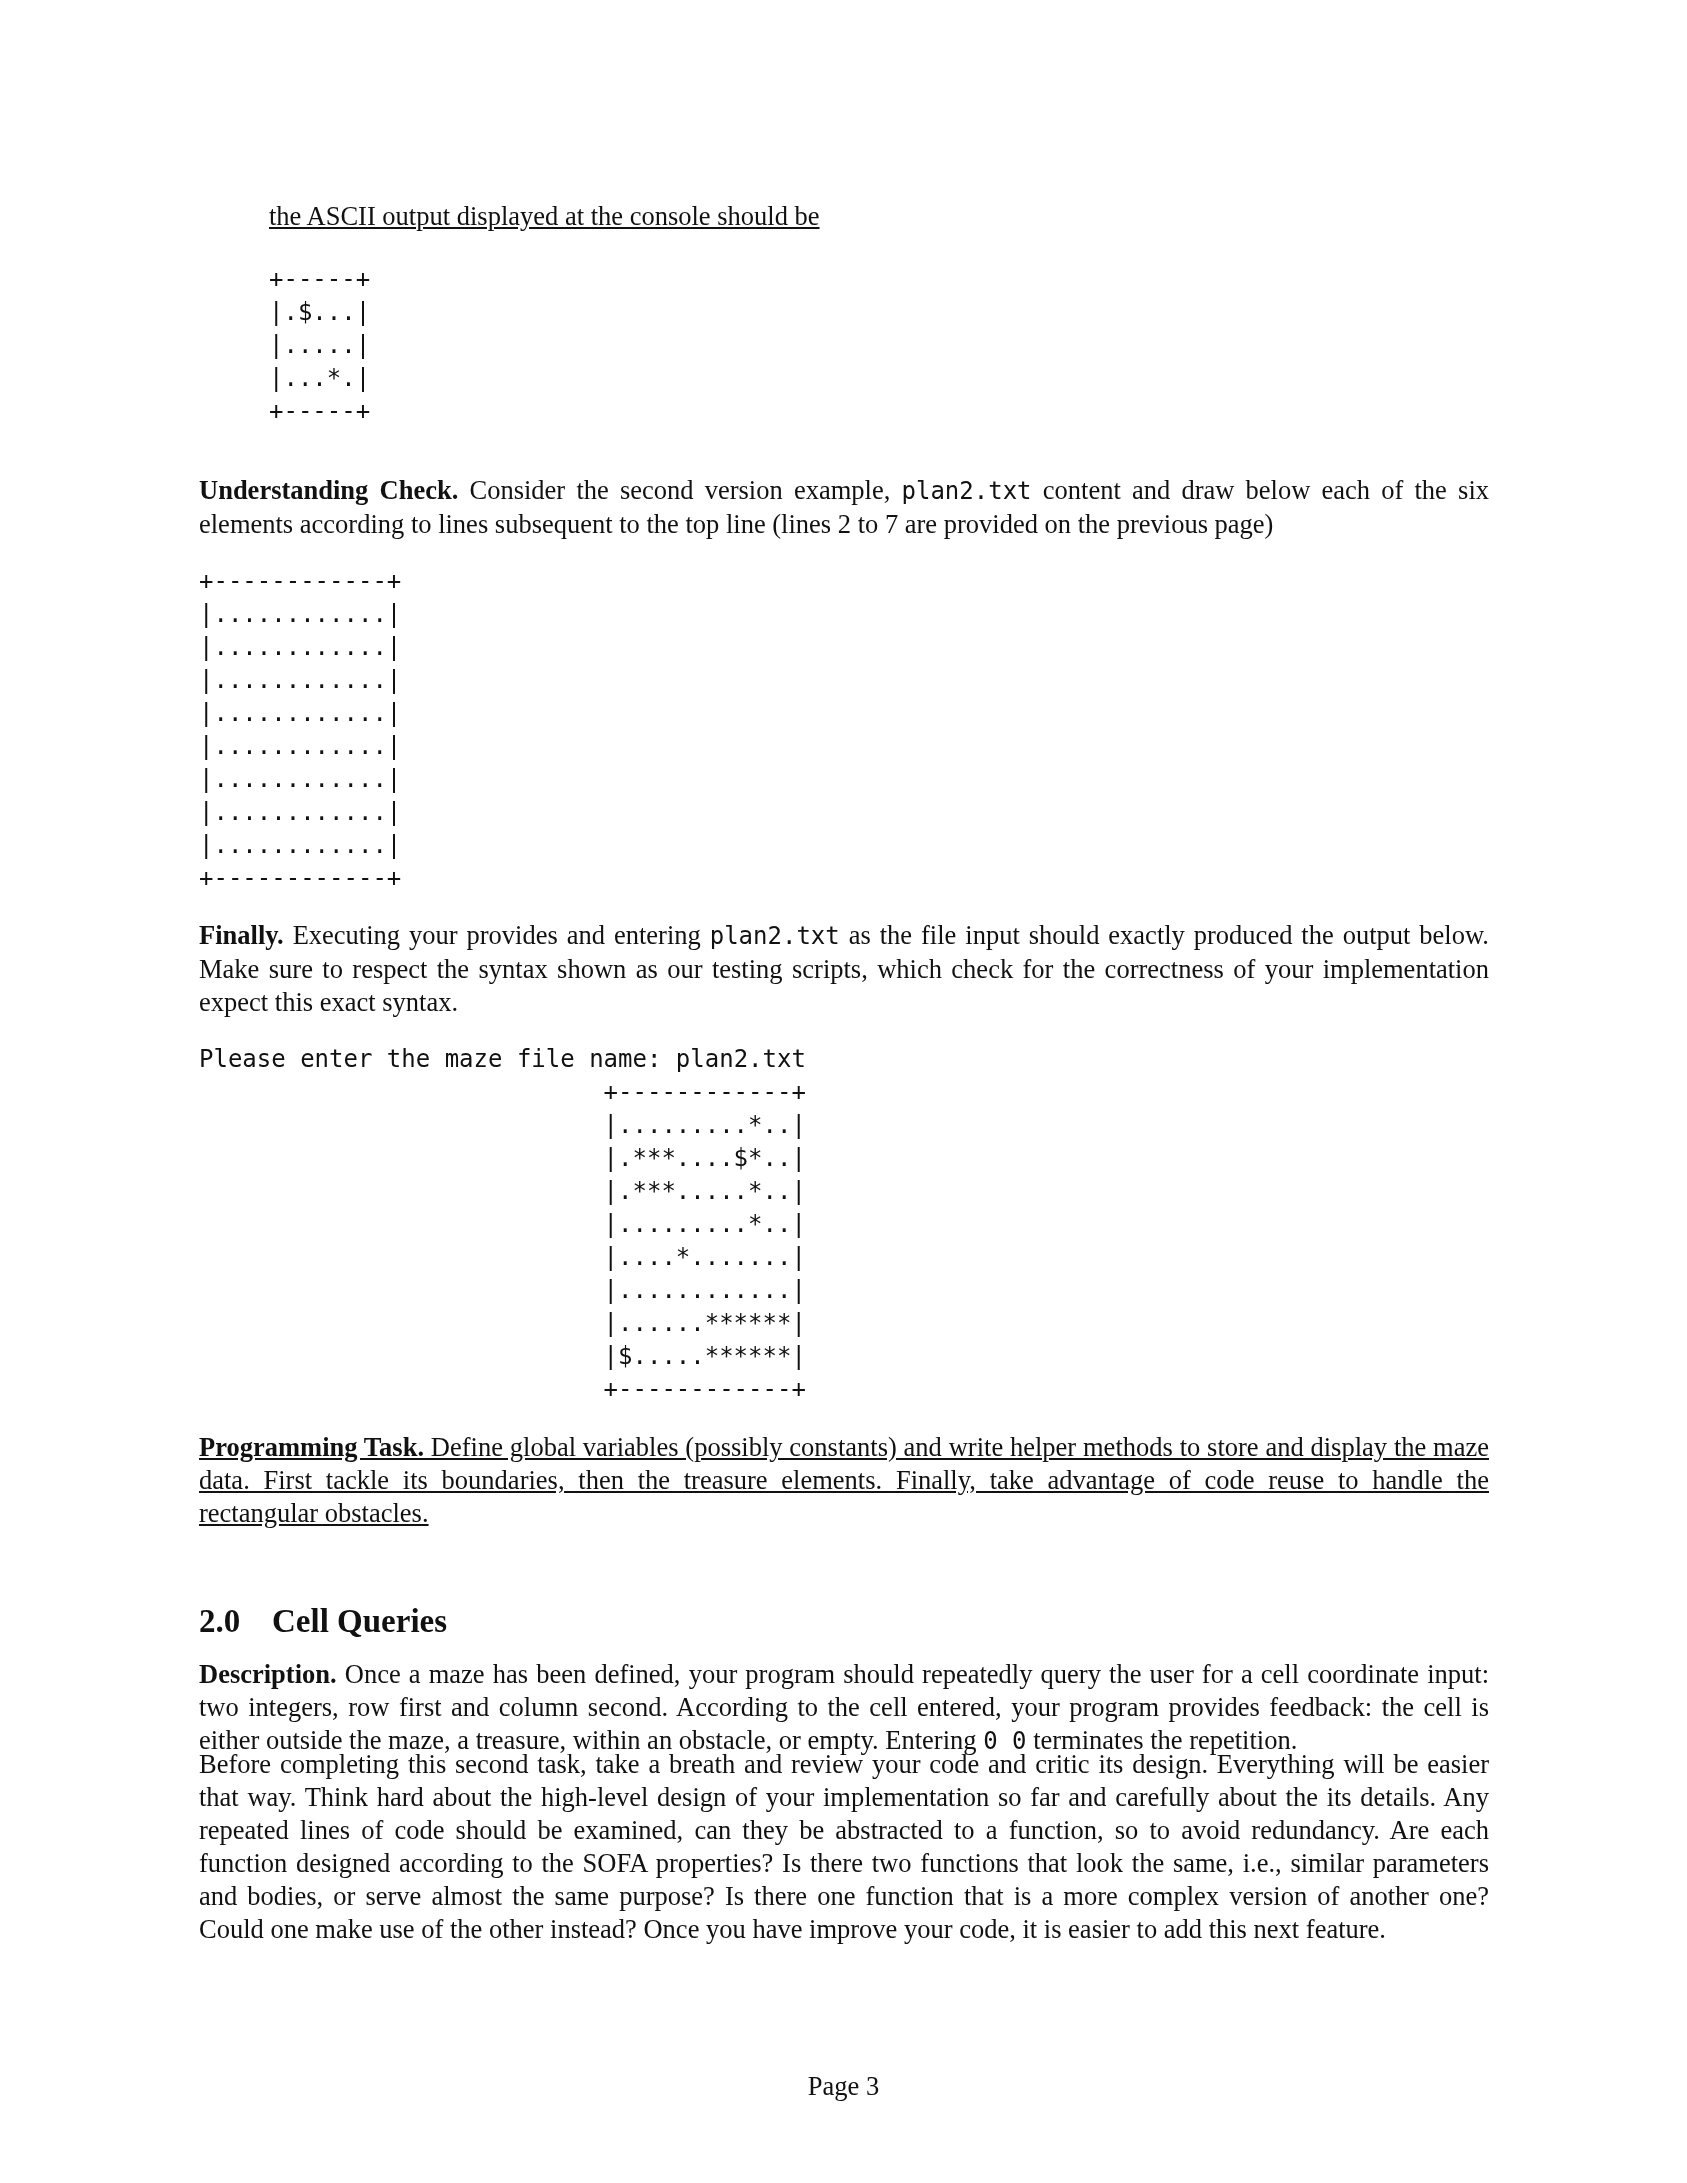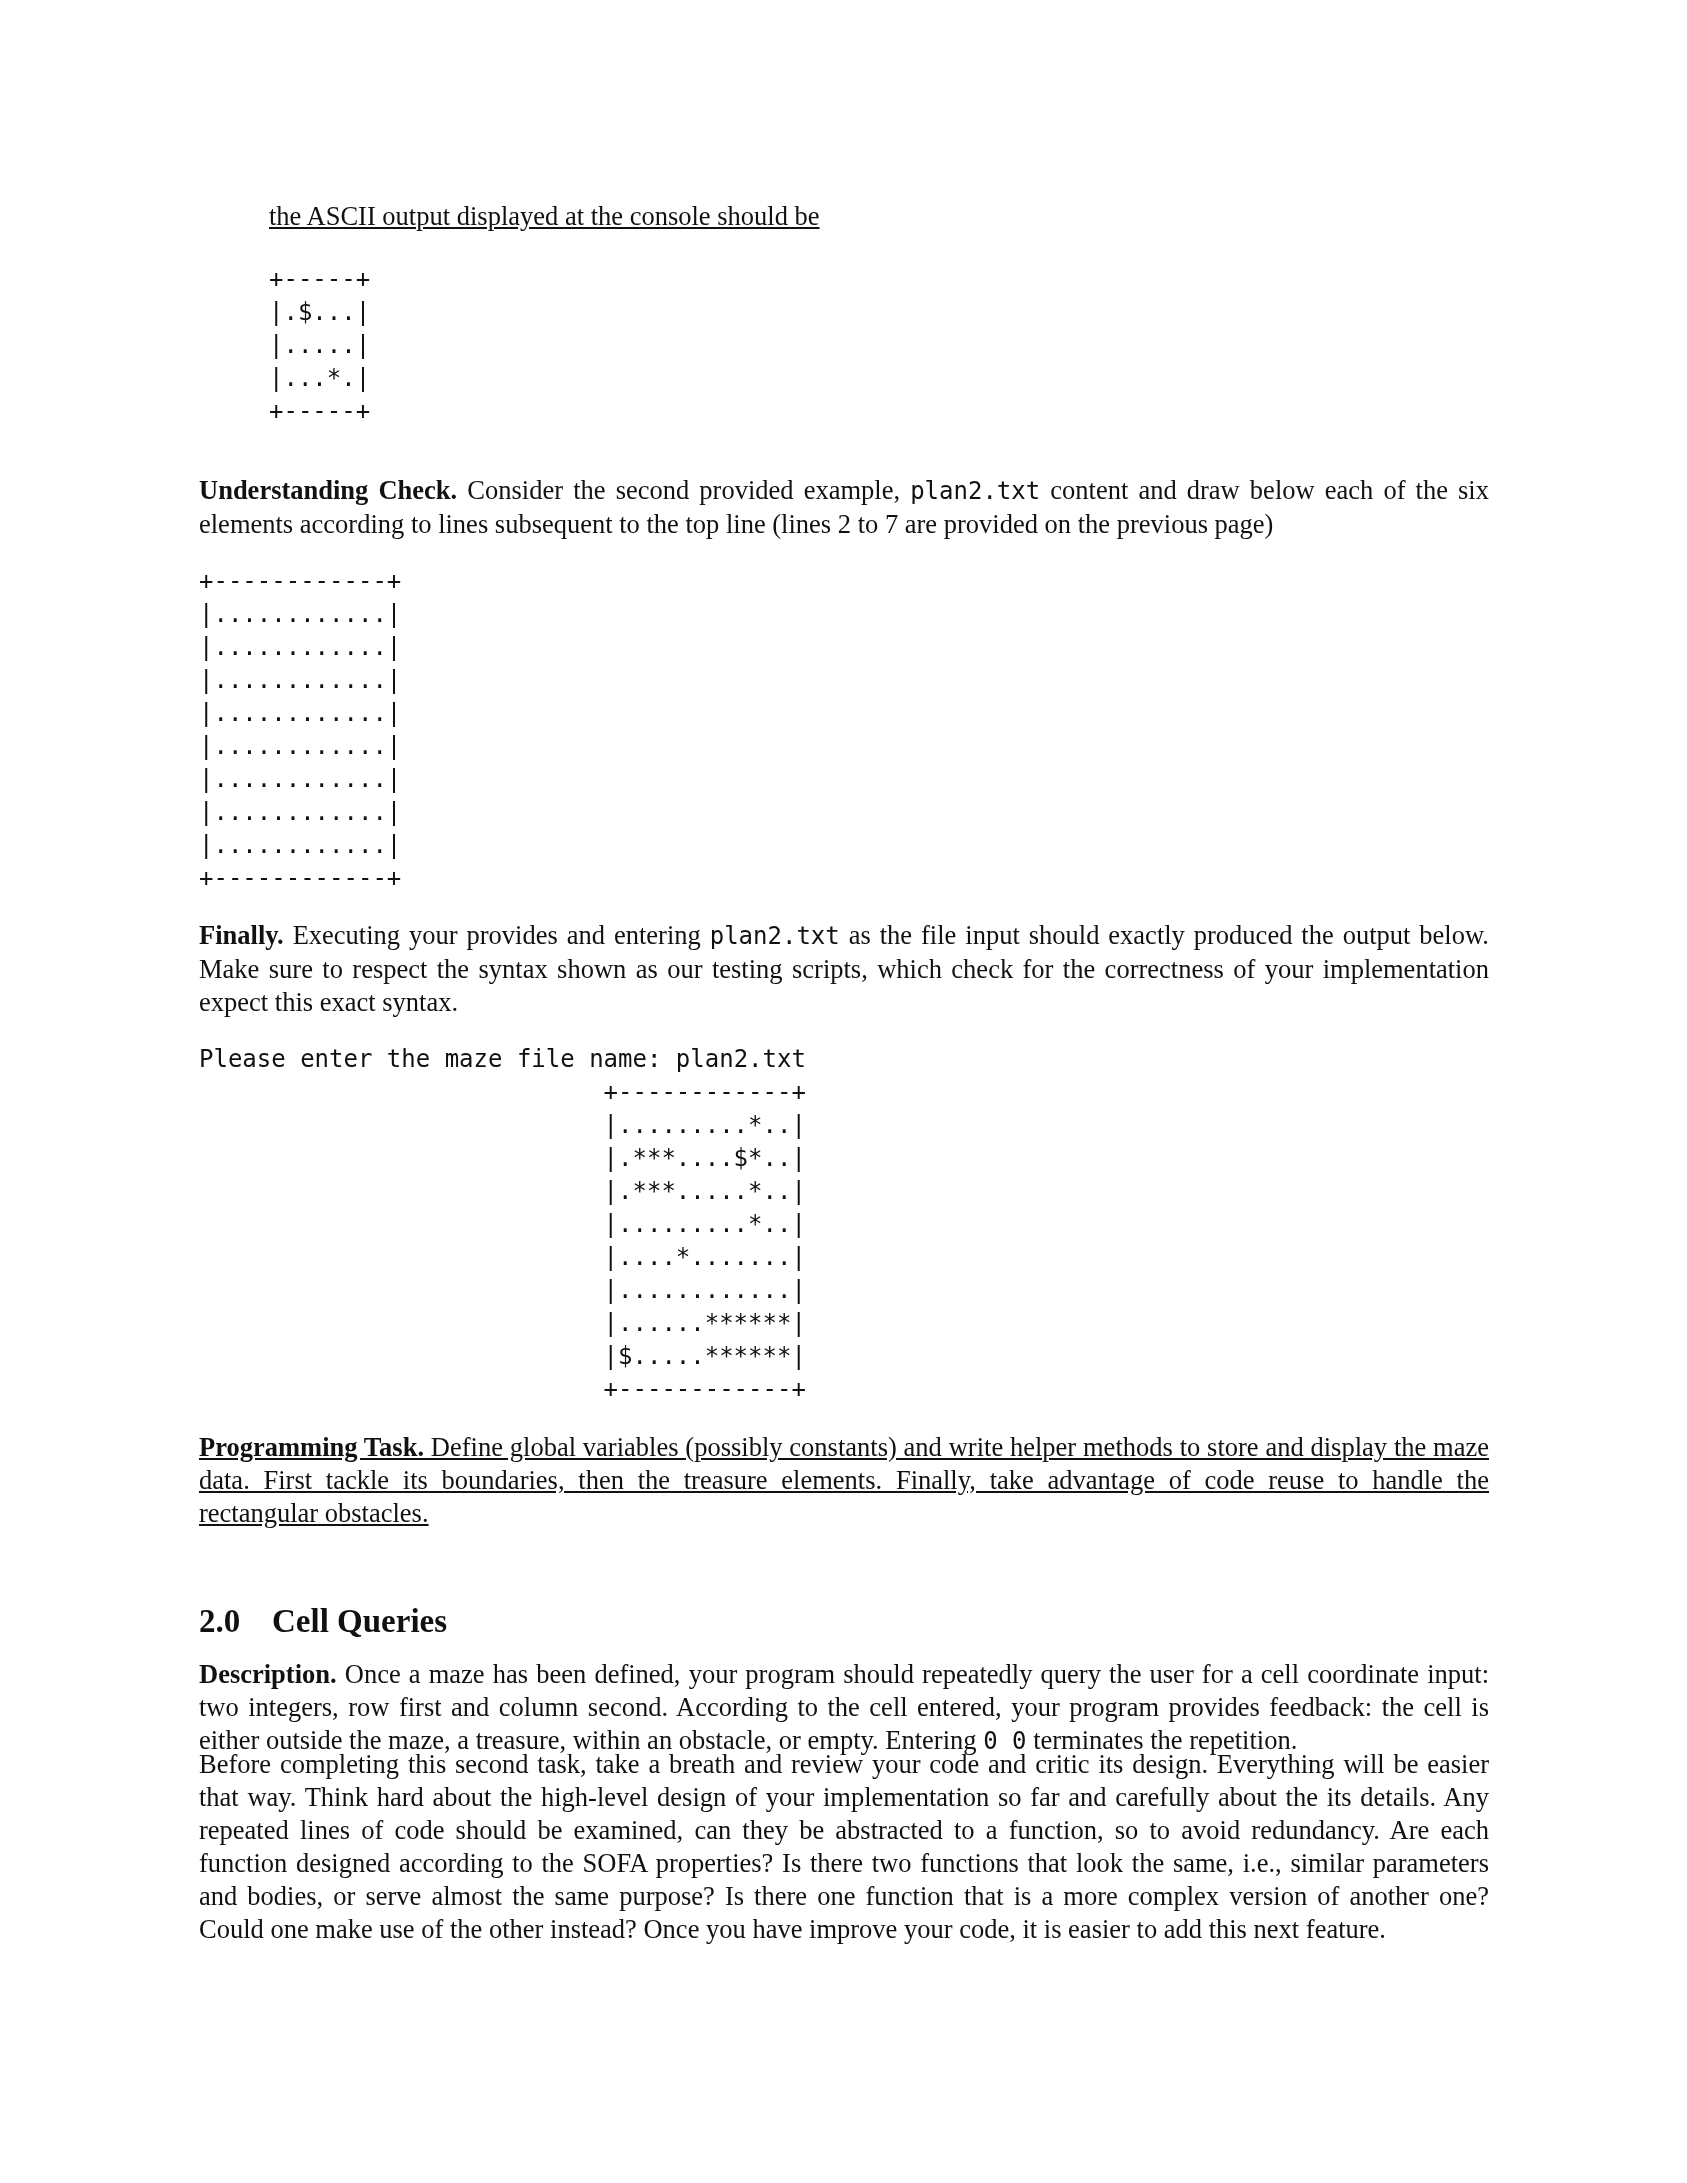--- a/index.html
+++ b/index.html
@@ -79,21 +79,21 @@
     <span>the ASCII output displayed at the console should be</span>
   </div>
 
   <pre class="ascii" style="left:269px; top:263px;"><span>+-----+</span>
 <span>|.$...|</span>
 <span>|.....|</span>
 <span>|...*.|</span>
 <span>+-----+</span></pre>
 
   <div class="block" style="top:474px;">
-    <span class="lead">Understanding Check.</span><span> Consider the second provided example, </span><code>plan2.txt</code><span> content and draw below each of the six elements according to lines subsequent to the top line (lines 2 to 7 are provided on the previous page)</span>
+    <span class="lead">Understanding Check.</span><span> Consider the second version example, </span><code>plan2.txt</code><span> content and draw below each of the six elements according to lines subsequent to the top line (lines 2 to 7 are provided on the previous page)</span>
   </div>
 
   <pre class="ascii" style="left:199px; top:565px;"><span>+------------+</span>
 <span>|............|</span>
 <span>|............|</span>
 <span>|............|</span>
 <span>|............|</span>
 <span>|............|</span>
 <span>|............|</span>
 <span>|............|</span>
@@ -125,15 +125,18 @@
   </div>
 
   <div class="block" style="top:1658px;">
     <span class="lead">Description.</span><span>  Once a maze has been defined, your program should repeatedly query the user for a cell coordinate input: two integers, row first and column second. According to the cell entered, your program provides feedback: the cell is either outside the maze, a treasure, within an obstacle, or empty. Entering </span><code>0 0</code><span> terminates the repetition.</span>
   </div>
 
   <div class="block" style="top:1748px;">
     <span>Before completing this second task, take a breath and review your code and critic its design. Everything will be easier that way. Think hard about the high-level design of your implementation so far and carefully about the its details. Any repeated lines of code should be examined, can they be abstracted to a function, so to avoid redundancy.  Are each function designed according to the SOFA properties? Is there two functions that look the same, i.e., similar parameters and bodies, or serve almost the same purpose? Is there one function that is a more complex version of another one? Could one make use of the other instead? Once you have improve your code, it is easier to add this next feature.</span>
   </div>
 
+  <div class="page-number" style="top:2070px;">
+    <span>Page 3</span>
+  </div>
 
 </div>
 
 
 </body></html>

